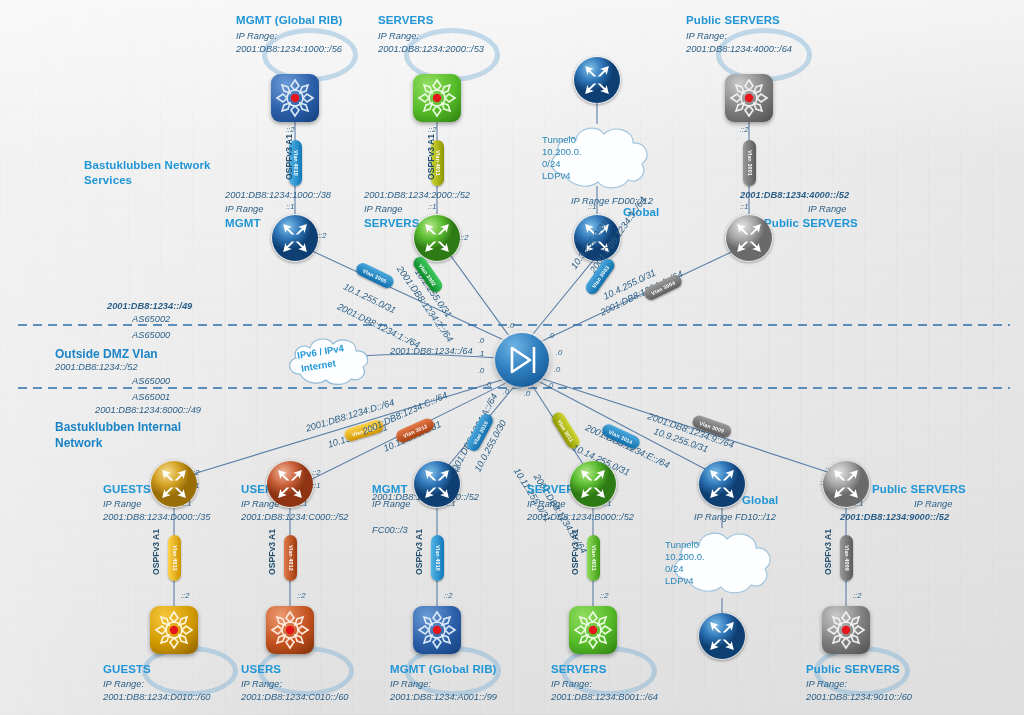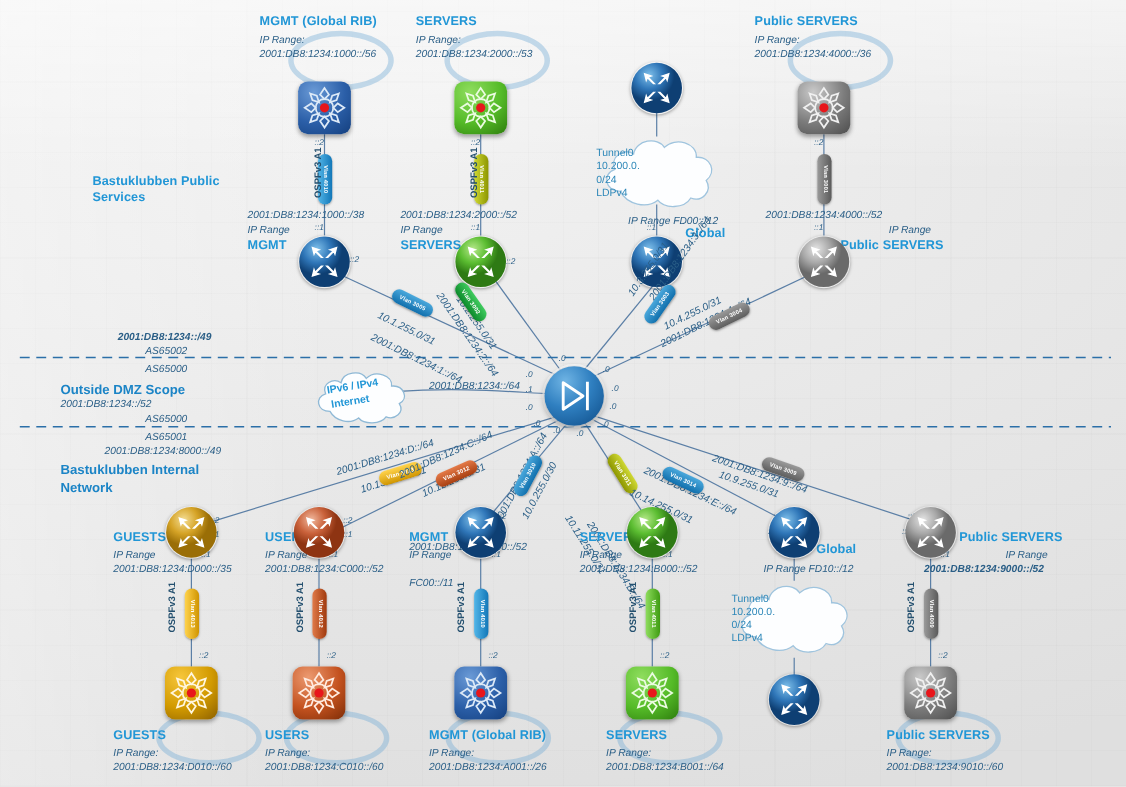--- a/index.html
+++ b/index.html
@@ -165,21 +165,21 @@
       <circle cx="24" cy="24" r="8"></circle>
         </g>
       <circle cx="24" cy="24" r="4.2" fill="#e8161b"></circle>
       </svg>
   </div>
   <div class="lbl pin" style="left:428px;top:126px;">::2</div>
 
   <div class="halo" style="left:716px;top:28px;width:86px;height:44px;"></div>
   <div class="lbl title-blue" style="left:686px;top:14px;">Public SERVERS</div>
   <div class="lbl ital" style="left:686px;top:31px;">IP Range:</div>
-  <div class="lbl ital" style="left:686px;top:44px;">2001:DB8:1234:4000::/36</div>
+  <div class="lbl ital" style="left:686px;top:44px;">2001:DB8:1234:4000::/64</div>
   <div class="sw-square" style="left:725px;top:74px;background:radial-gradient(circle at 30% 20%,#c9c9c9,#7c7c7c 55%,#4d4d4d);">
     <svg class="glyph" viewBox="0 0 48 48">
         <g stroke="#f0f0f0" stroke-width="1.6" fill="none">
       <path d="M24 6 L20 12 L24 16 L28 12 Z M24 42 L20 36 L24 32 L28 36 Z M6 24 L12 20 L16 24 L12 28 Z M42 24 L36 20 L32 24 L36 28 Z"></path>
       <path d="M11 11 L17 13 L19 19 L13 17 Z M37 11 L31 13 L29 19 L35 17 Z M11 37 L17 35 L19 29 L13 31 Z M37 37 L31 35 L29 29 L35 31 Z"></path>
       <circle cx="24" cy="24" r="8"></circle>
         </g>
       <circle cx="24" cy="24" r="4.2" fill="#e8161b"></circle>
       </svg>
   </div>
@@ -261,21 +261,21 @@
       <circle cx="24" cy="24" r="23" fill="url(#gR-blue)"></circle>
       <g fill="#fff" stroke="#fff" stroke-width="1.2">
         <path d="M22 20 L16 14 L19 13 L13 11 L14.5 17 L15.5 14.5 L21 20 Z"></path>
         <path d="M26 20 L32 14 L29 13 L35 11 L33.5 17 L32.5 14.5 L27 20 Z"></path>
         <path d="M22 28 L16 34 L19 35 L13 37 L14.5 31 L15.5 33.5 L21 28 Z"></path>
         <path d="M26 28 L32 34 L29 35 L35 37 L33.5 31 L32.5 33.5 L27 28 Z"></path>
       </g>
     </svg>
   </div>
 
-  <div class="lbl ital" style="left:696px;top:190px;">2001:DB8:1234:4000::/52</div>
+  <div class="lbl ital" style="left:740px;top:190px;font-weight:bold;">2001:DB8:1234:4000::/52</div>
   <div class="lbl ital" style="left:808px;top:204px;">IP Range</div>
   <div class="lbl title-blue" style="left:764px;top:217px;">Public SERVERS</div>
   <div class="lbl pin" style="left:740px;top:203px;">::1</div>
   <div class="router" style="left:725px;top:214px;">
     <svg class="glyph" viewBox="0 0 48 48">
       <circle cx="24" cy="24" r="23" fill="url(#gR-grey)"></circle>
       <g fill="#fff" stroke="#fff" stroke-width="1.2">
         <path d="M22 20 L16 14 L19 13 L13 11 L14.5 17 L15.5 14.5 L21 20 Z"></path>
         <path d="M26 20 L32 14 L29 13 L35 11 L33.5 17 L32.5 14.5 L27 20 Z"></path>
         <path d="M22 28 L16 34 L19 35 L13 37 L14.5 31 L15.5 33.5 L21 28 Z"></path>
@@ -301,28 +301,28 @@
   <div class="pill diag" style="left:580px;top:270px;background:linear-gradient(180deg,#4aa8dc,#1170ad);transform:rotate(-55deg);">
       <span>Vlan 3003</span>
     </div>
 
   <div class="rot ital" style="left:604px;top:292px;transform:rotate(-26deg);">10.4.255.0/31</div>
   <div class="rot ital" style="left:601px;top:308px;transform:rotate(-26deg);">2001:DB8:1234:4::/64</div>
   <div class="pill diag" style="left:643px;top:281px;background:linear-gradient(180deg,#9a9a9a,#5e5e5e);transform:rotate(-26deg);">
       <span>Vlan 3004</span>
     </div>
 
-  <div class="lbl title-blue" style="left:84px;top:159px;">Bastuklubben Public</div>
+  <div class="lbl title-blue" style="left:84px;top:159px;">Bastuklubben Network</div>
   <div class="lbl title-blue" style="left:84px;top:174px;">Services</div>
 
   <div class="lbl as" style="left:107px;top:301px;font-weight:bold;">2001:DB8:1234::/49</div>
   <div class="lbl as" style="left:132px;top:314px;">AS65002</div>
   <div class="lbl as" style="left:132px;top:330px;">AS65000</div>
 
-  <div class="lbl scope-t" style="left:55px;top:347px;">Outside DMZ Scope</div>
+  <div class="lbl scope-t" style="left:55px;top:347px;">Outside DMZ Vlan</div>
   <div class="lbl as" style="left:55px;top:362px;">2001:DB8:1234::/52</div>
   <div class="lbl as" style="left:132px;top:376px;">AS65000</div>
   <div class="lbl as" style="left:132px;top:392px;">AS65001</div>
   <div class="lbl as" style="left:95px;top:405px;">2001:DB8:1234:8000::/49</div>
 
   <div class="lbl scope-t" style="left:55px;top:420px;">Bastuklubben Internal</div>
   <div class="lbl scope-t" style="left:55px;top:436px;">Network</div>
 
   <div class="cloud" style="left:283px;top:334px;width:92px;height:52px;">
     <svg width="92" height="52" viewBox="0 0 92 52">
@@ -429,21 +429,21 @@
     </svg>
   </div>
   <div class="pill vert" style="left:284px;top:535px;background:linear-gradient(90deg,#e07a48,#a03a0e);">
       <span>Vlan 4012</span>
     </div>
   <div class="ospf" style="left:267px;top:575px;">OSPFv3 A1</div>
 
   <div class="lbl title-blue" style="left:372px;top:483px;">MGMT</div>
   <div class="lbl ital" style="left:372px;top:499px;">IP Range</div>
   <div class="lbl ital" style="left:372px;top:492px;">2001:DB8:1234:A000::/52</div>
-  <div class="lbl ital" style="left:372px;top:525px;">FC00::/11</div>
+  <div class="lbl ital" style="left:372px;top:525px;">FC00::/3</div>
   <div class="lbl pin" style="left:452px;top:466px;">::2</div>
   <div class="lbl pin" style="left:452px;top:479px;">::1</div>
   <div class="lbl pin" style="left:447px;top:500px;">::1</div>
   <div class="router" style="left:413px;top:460px;">
     <svg class="glyph" viewBox="0 0 48 48">
       <circle cx="24" cy="24" r="23" fill="url(#gR-blue)"></circle>
       <g fill="#fff" stroke="#fff" stroke-width="1.2">
         <path d="M22 20 L16 14 L19 13 L13 11 L14.5 17 L15.5 14.5 L21 20 Z"></path>
         <path d="M26 20 L32 14 L29 13 L35 11 L33.5 17 L32.5 14.5 L27 20 Z"></path>
         <path d="M22 28 L16 34 L19 35 L13 37 L14.5 31 L15.5 33.5 L21 28 Z"></path>
@@ -575,21 +575,21 @@
         <g stroke="#dce9f7" stroke-width="1.6" fill="none">
       <path d="M24 6 L20 12 L24 16 L28 12 Z M24 42 L20 36 L24 32 L28 36 Z M6 24 L12 20 L16 24 L12 28 Z M42 24 L36 20 L32 24 L36 28 Z"></path>
       <path d="M11 11 L17 13 L19 19 L13 17 Z M37 11 L31 13 L29 19 L35 17 Z M11 37 L17 35 L19 29 L13 31 Z M37 37 L31 35 L29 29 L35 31 Z"></path>
       <circle cx="24" cy="24" r="8"></circle>
         </g>
       <circle cx="24" cy="24" r="4.2" fill="#e8161b"></circle>
       </svg>
   </div>
   <div class="lbl title-blue" style="left:390px;top:663px;">MGMT (Global RIB)</div>
   <div class="lbl ital" style="left:390px;top:679px;">IP Range:</div>
-  <div class="lbl ital" style="left:390px;top:692px;">2001:DB8:1234:A001::/26</div>
+  <div class="lbl ital" style="left:390px;top:692px;">2001:DB8:1234:A001::/99</div>
 
   <div class="lbl pin" style="left:600px;top:592px;">::2</div>
   <div class="halo" style="left:561px;top:646px;width:86px;height:40px;"></div>
   <div class="sw-square" style="left:569px;top:606px;background:radial-gradient(circle at 30% 20%,#8fdd5e,#55bb28 55%,#2d7d0d);">
     <svg class="glyph" viewBox="0 0 48 48">
         <g stroke="#eafbe0" stroke-width="1.6" fill="none">
       <path d="M24 6 L20 12 L24 16 L28 12 Z M24 42 L20 36 L24 32 L28 36 Z M6 24 L12 20 L16 24 L12 28 Z M42 24 L36 20 L32 24 L36 28 Z"></path>
       <path d="M11 11 L17 13 L19 19 L13 17 Z M37 11 L31 13 L29 19 L35 17 Z M11 37 L17 35 L19 29 L13 31 Z M37 37 L31 35 L29 29 L35 31 Z"></path>
       <circle cx="24" cy="24" r="8"></circle>
         </g>

